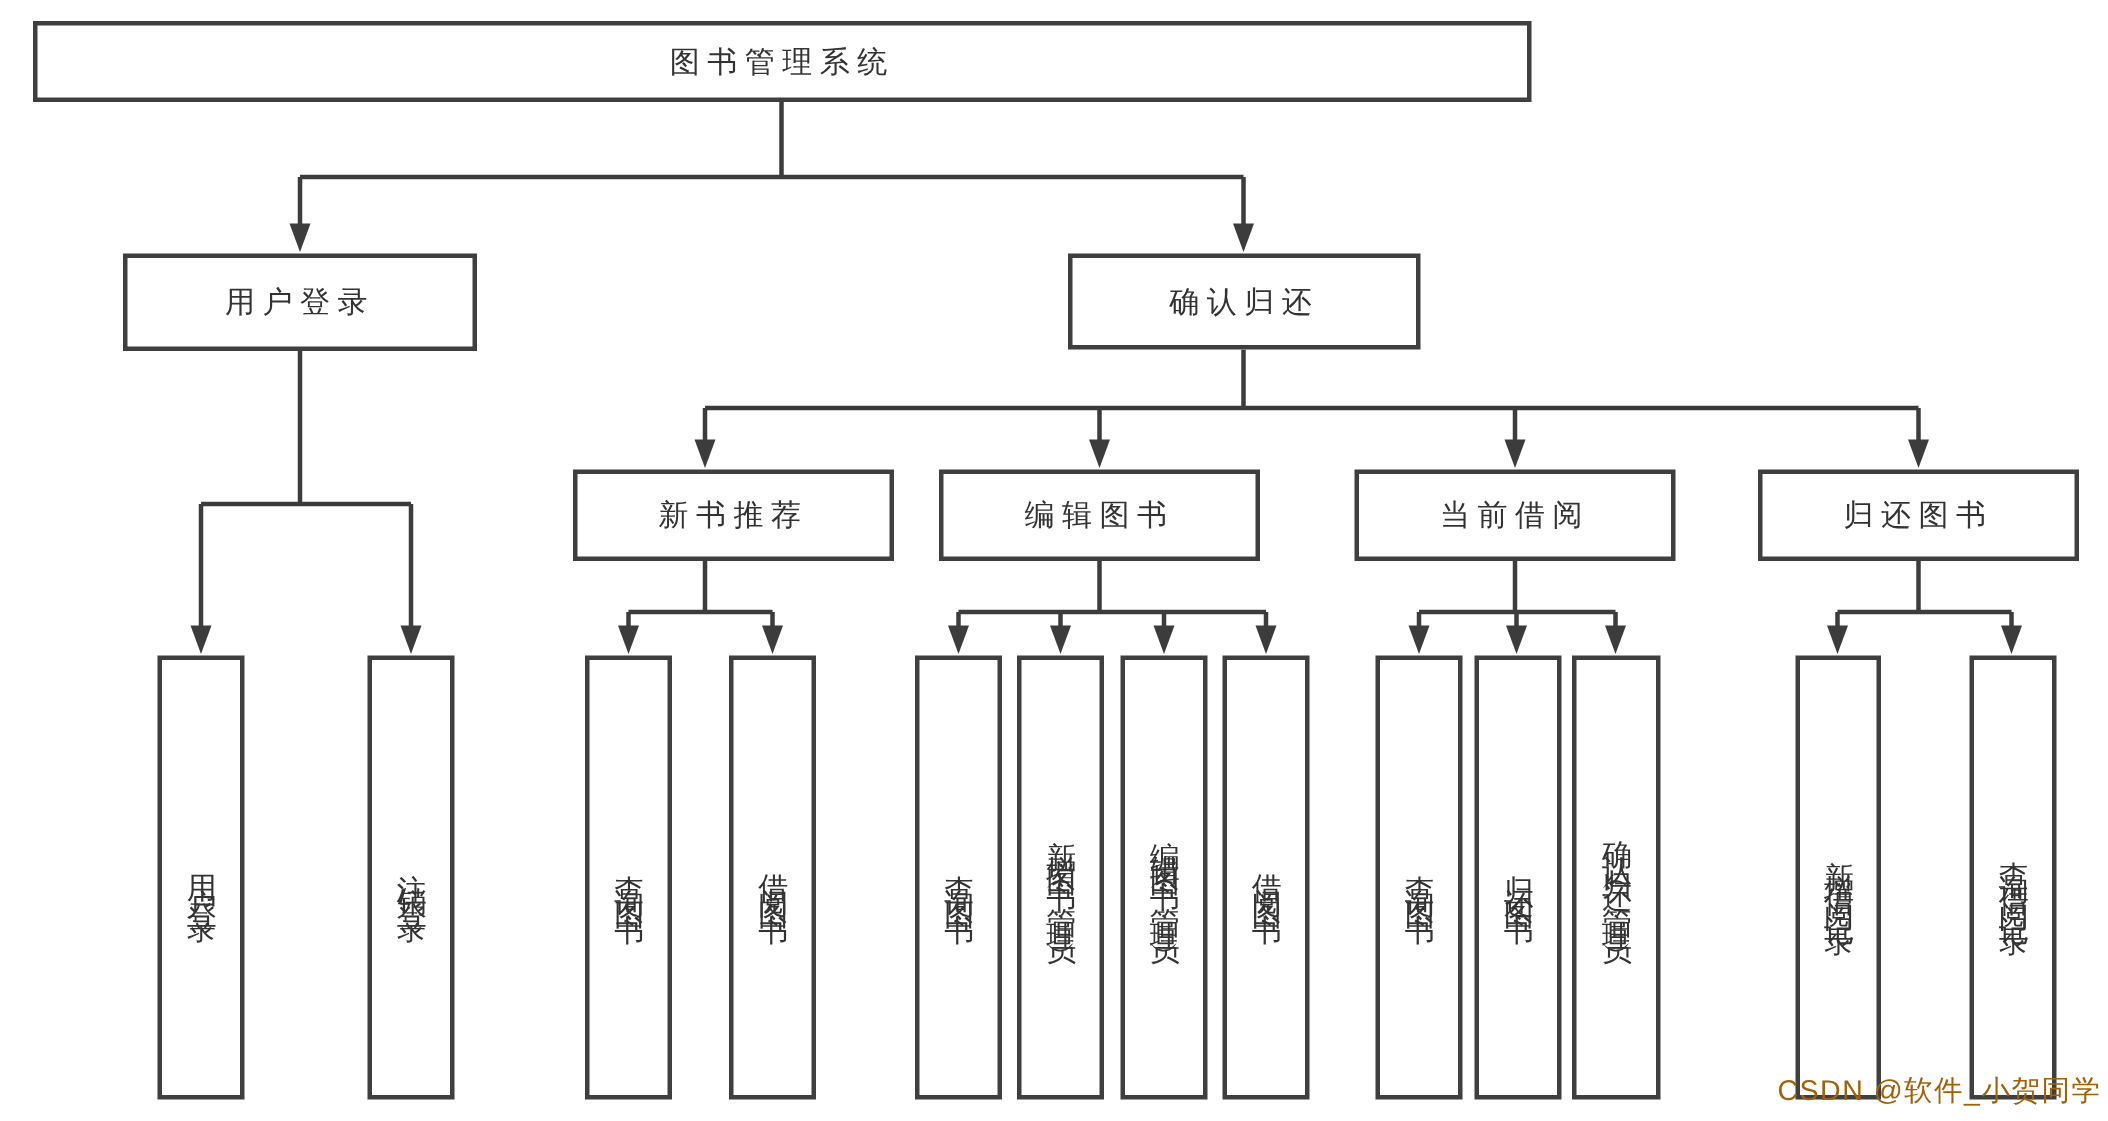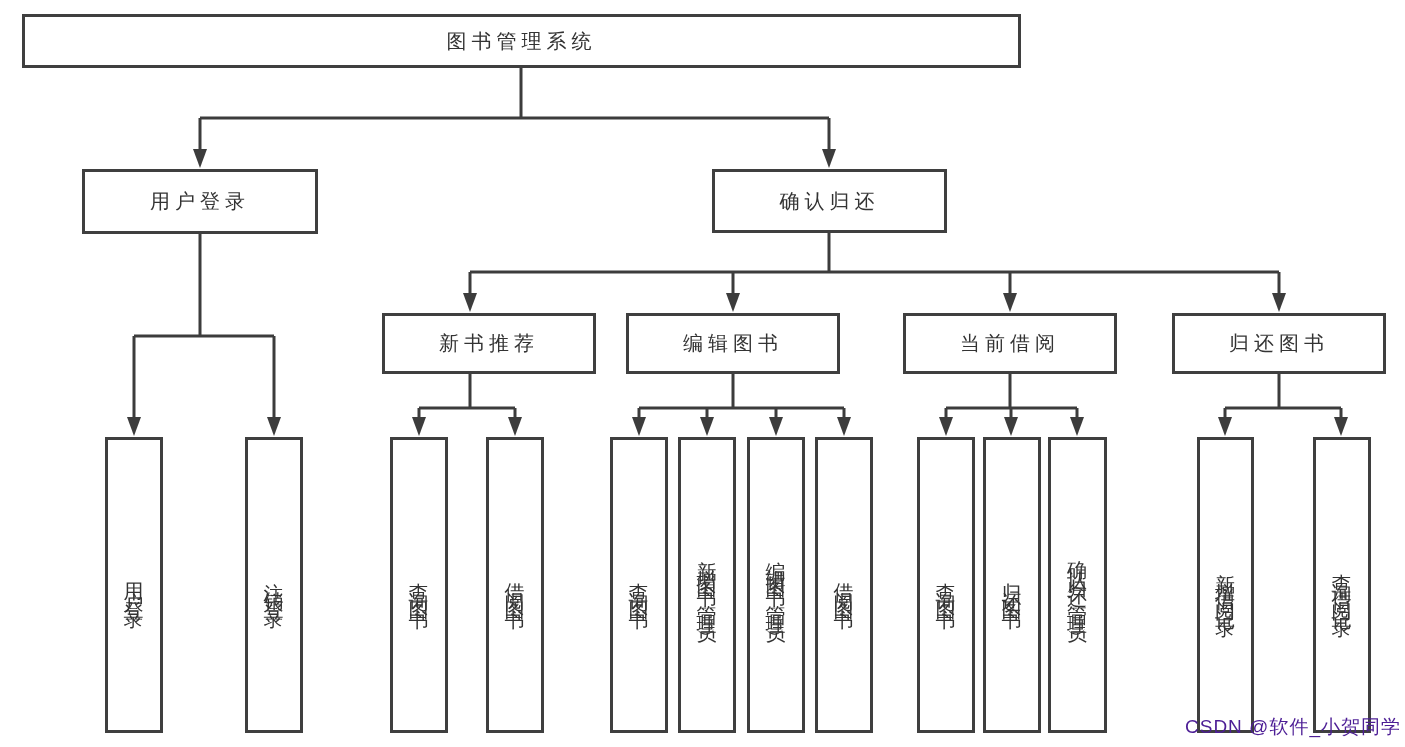--- a/index.html
+++ b/index.html
@@ -36,21 +36,21 @@
     font-size: 20px;
     letter-spacing: 9px;
     line-height: 1;
   }
   .watermark {
     position: absolute;
     left: 1185px;
     top: 714px;
     font-size: 19px;
     letter-spacing: 1px;
-    color: #4c1d95;
+    color: #a16207;
     white-space: nowrap;
     z-index: 5;
   }
 </style>
 </head>
 <body>
 
 <div class="canvas">
 
   <svg class="wires" width="1405" height="747" viewBox="0 0 1405 747">

